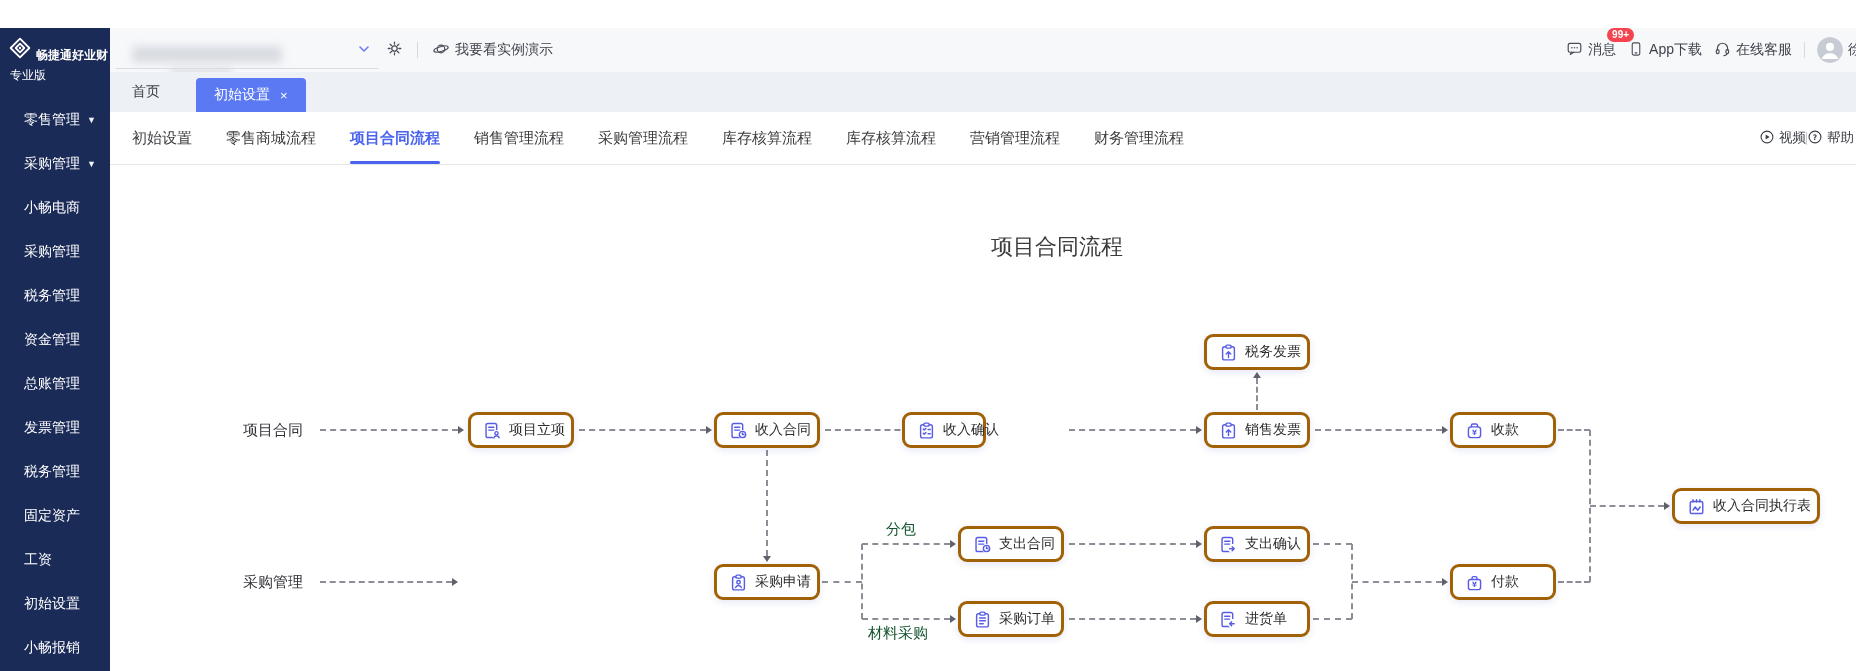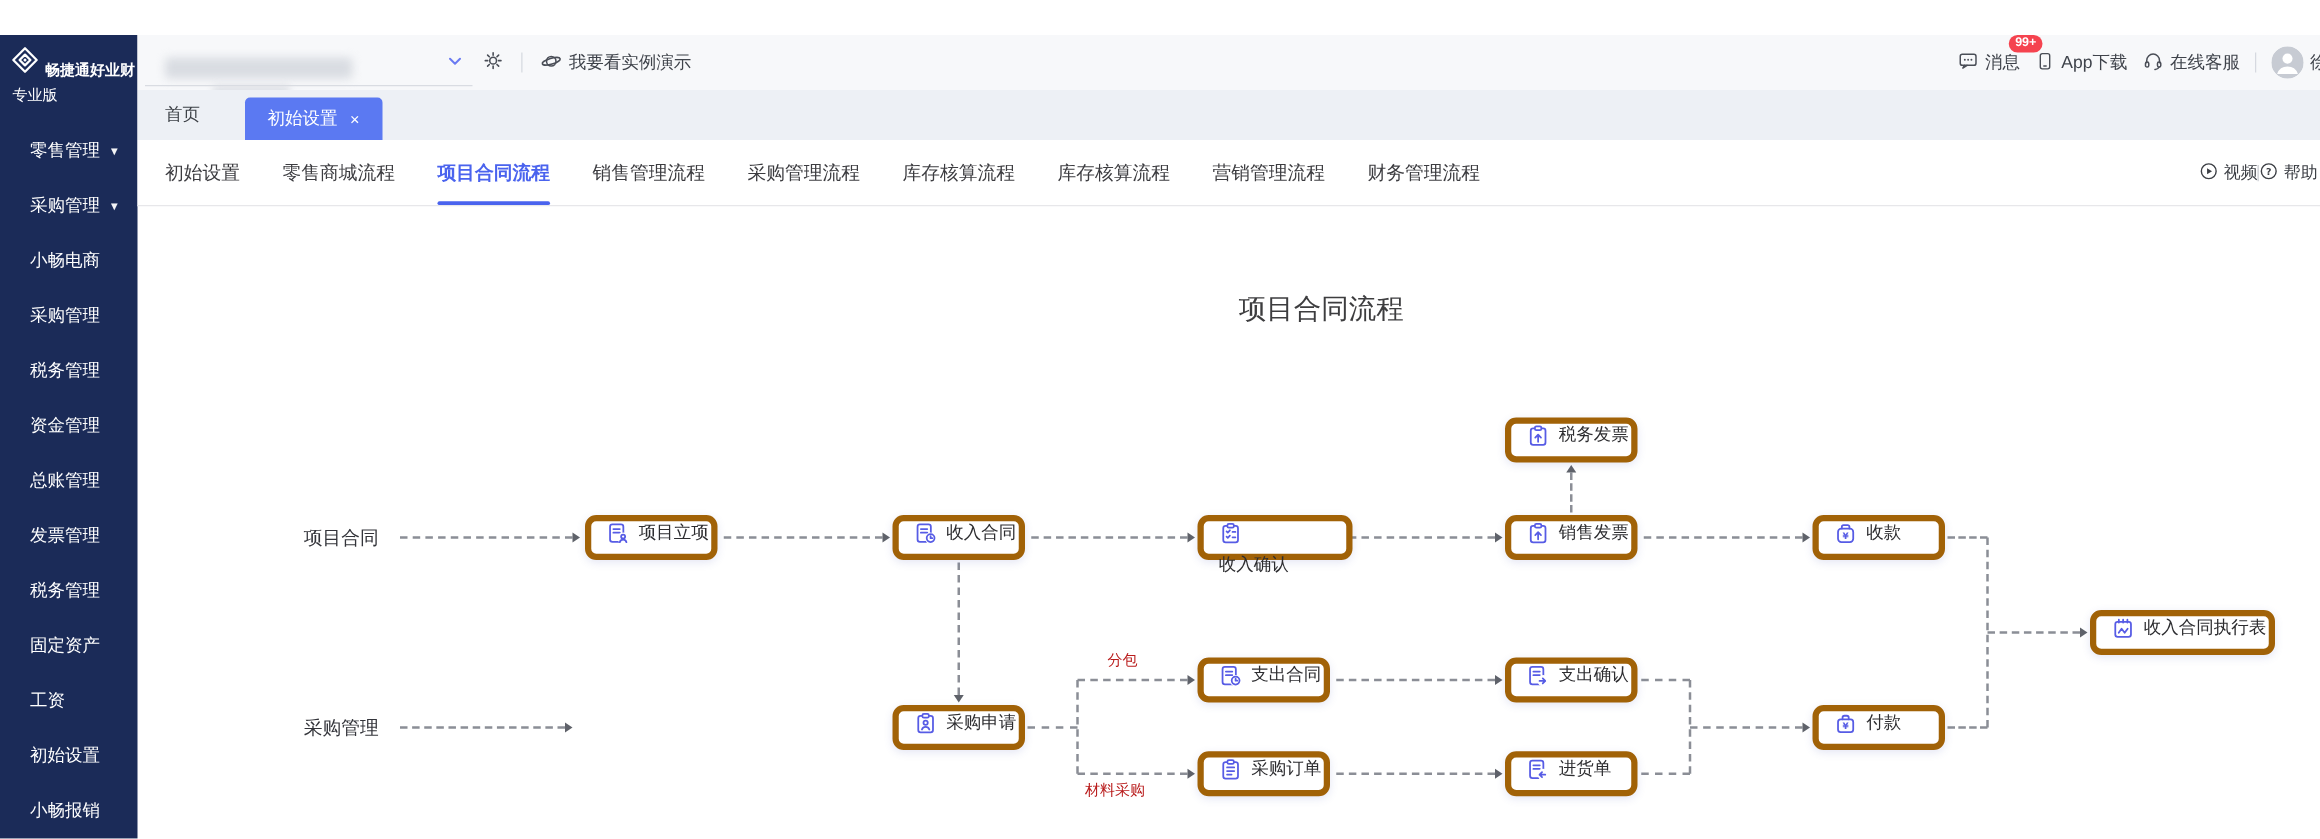--- a/index.html
+++ b/index.html
@@ -38,23 +38,23 @@
            display:flex;align-items:center;padding-left:22px;}
   .subtab{position:relative;height:52px;display:flex;align-items:center;margin-right:34px;font-size:15px;color:#3c3c40;cursor:pointer;white-space:nowrap;}
   .subtab.active{color:#4a63ee;font-weight:bold;}
   .subtab.active .underline{position:absolute;left:0;right:0;bottom:0;height:3px;background:#4a63ee;border-radius:2px;}
   .subtabs-right{position:absolute;right:2px;top:0;height:52px;display:flex;align-items:center;gap:0;font-size:13.5px;color:#3c3f45;}
   .subtabs-right .hdivider{height:13px;background:#c9ccd2;}
   .sr-item{display:flex;align-items:center;gap:4px;cursor:pointer;white-space:nowrap;}
   
   .flow-title{position:absolute;left:1057px;top:232px;transform:translateX(-50%);font-size:22px;font-weight:500;color:#3d3d3f;white-space:nowrap;}
   .lane-label{position:absolute;font-size:15px;color:#33343a;white-space:nowrap;}
-  .branch-label{position:absolute;font-size:12px;color:#b91c1c;white-space:nowrap;text-align:center;}
-  .node{position:absolute;height:36px;box-sizing:border-box;background:#fff;border:5px solid #a16207;border-radius:9px;
-        box-shadow:0 2px 7px rgba(88,101,185,.16);display:flex;align-items:flex-start;gap:7px;padding:0 12px;
+  .branch-label{position:absolute;font-size:15px;color:#14532d;white-space:nowrap;text-align:center;}
+  .node{position:absolute;height:36px;box-sizing:border-box;background:#fff;border:3px solid #a16207;border-radius:9px;
+        box-shadow:0 2px 7px rgba(88,101,185,.16);display:flex;align-items:center;gap:7px;padding:0 12px;
         font-size:14px;color:#2d2d30;cursor:pointer;white-space:nowrap;}
   .edge-h{position:absolute;border-top:2px dashed #8b8e96;}
   .edge-v{position:absolute;border-left:2px dashed #8b8e96;}
   .ah{position:absolute;width:0;height:0;}
   .ah-r{border-top:4px solid transparent;border-bottom:4px solid transparent;border-left:6px solid #5f626a;}
   .ah-u{border-left:4px solid transparent;border-right:4px solid transparent;border-bottom:6px solid #5f626a;}
   .ah-d{border-left:4px solid transparent;border-right:4px solid transparent;border-top:6px solid #5f626a;}
 </style>
 </head>
 <body>
@@ -318,21 +318,21 @@
           <svg width="19" height="19" viewBox="0 0 20 20" fill="none" stroke="#575ce5" stroke-width="1.5" stroke-linecap="round" stroke-linejoin="round">
             <rect x="3.2" y="2.6" width="11.2" height="14.8" rx="2"></rect>
             <path d="M6 6.6h5.4M6 9.6h5.4"></path>
             <circle cx="14.2" cy="14.2" r="4.8" fill="#fff" stroke="none"></circle>
             <circle cx="14.2" cy="14.2" r="3.3"></circle>
             <path d="M14.2 12.6v1.7h1.4"></path>
           </svg>
         </span>
         <span>收入合同</span>
       </div>
-      <div class="node" style="left: 958px; top: 412px; width: 124px; flex-direction: column;">
+      <div class="node" style="left: 902px; top: 412px; width: 84px;">
         <span style="display: flex;">
           <svg width="19" height="19" viewBox="0 0 20 20" fill="none" stroke="#575ce5" stroke-width="1.5" stroke-linecap="round" stroke-linejoin="round">
             <rect x="3.8" y="3.9" width="12.4" height="13.9" rx="2"></rect>
             <rect x="7.3" y="2.2" width="5.4" height="3.2" rx="1.2" fill="#fff"></rect>
             <path d="M6.6 8.5l1 1 1.8-1.9M6.6 13l1 1 1.8-1.9"></path>
             <path d="M11.6 9h2.4M11.6 13.5h2.4"></path>
           </svg>
         </span>
         <span>收入确认</span>
       </div>

